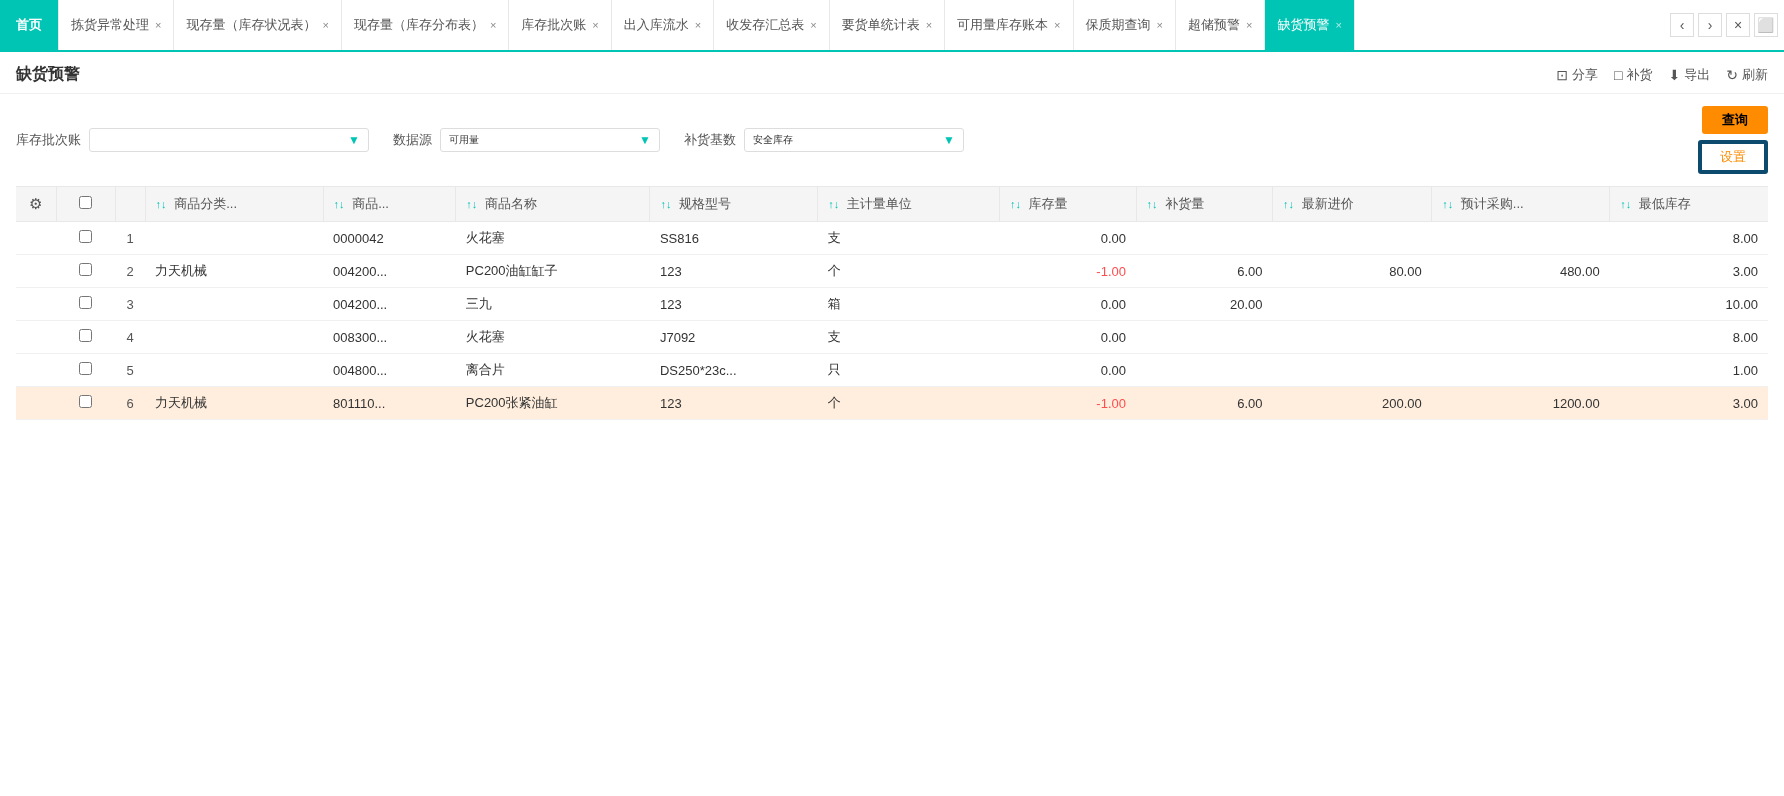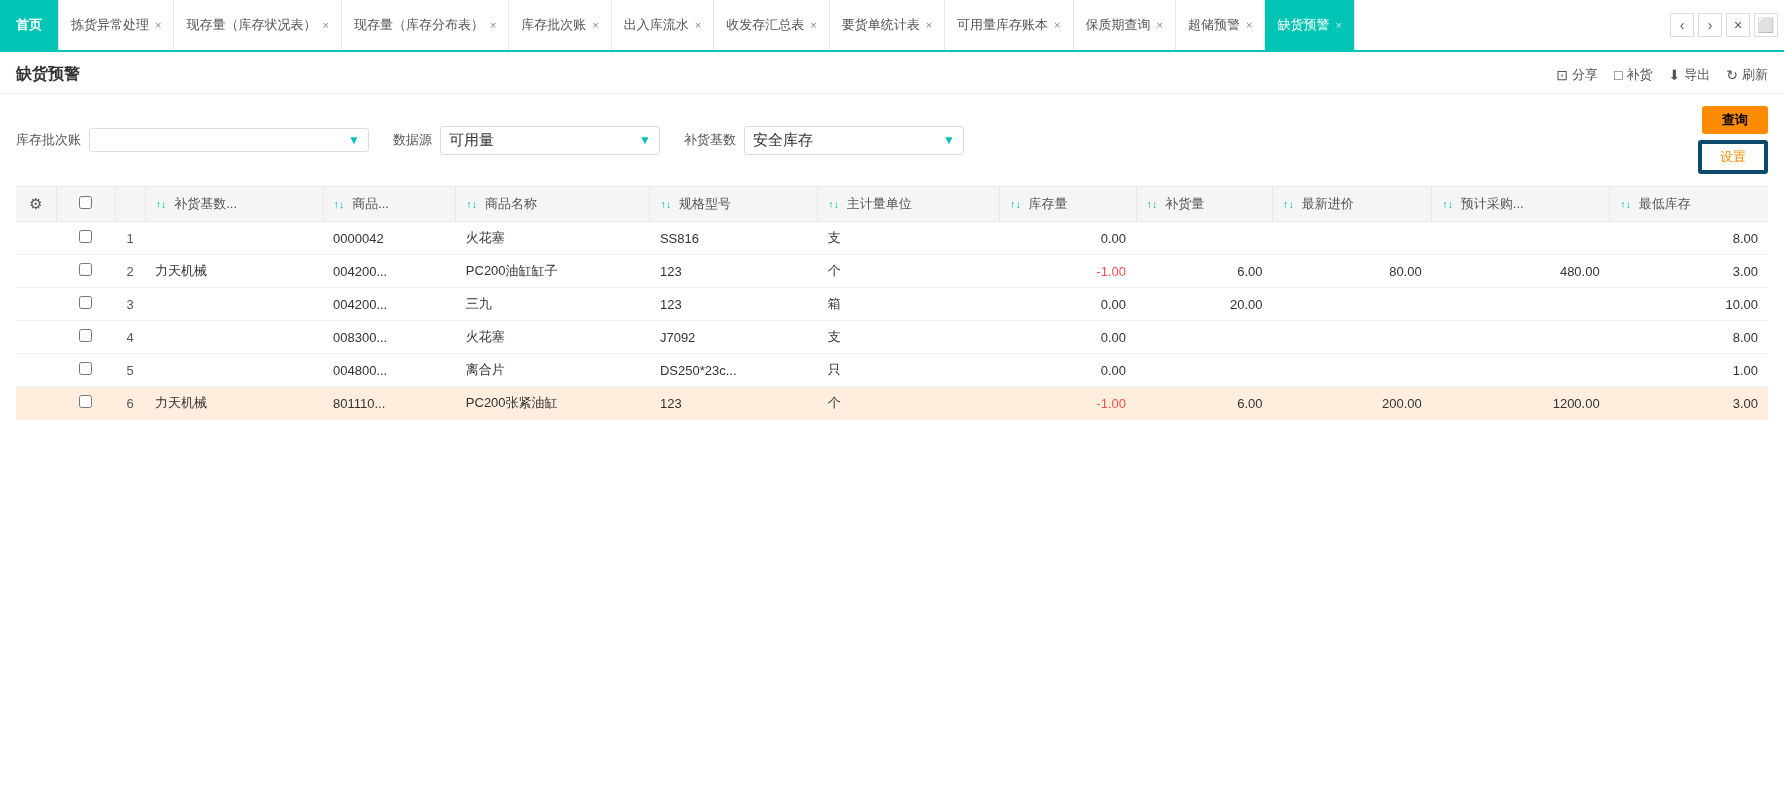--- a/index.html
+++ b/index.html
@@ -125,21 +125,21 @@
       border-radius: 3px;
       padding: 4px 8px;
       min-width: 200px;
       cursor: pointer;
       background: #fff;
       position: relative;
     }
     .filter-select .select-text {
       flex: 1;
       color: #333;
-      font-size: 15px;
+      font-size: 10px;
     }
     .filter-select .select-arrow {
       color: #00c5b5;
       font-size: 12px;
       margin-left: 8px;
     }
     .filter-value {
       color: #333;
       font-size: 13px;
     }
@@ -340,21 +340,21 @@
         <tr>
           <th class="col-settings">
             <span class="gear-icon">⚙</span>
           </th>
           <th class="checkbox-cell">
             <input type="checkbox" style="">
           </th>
           <th style="width:30px;"></th>
           <th>
             <span class="sort-icon">↑↓</span>
-            <span>补货基数...</span>
+            <span>商品分类...</span>
           </th>
           <th>
             <span class="sort-icon">↑↓</span>
             <span>商品...</span>
           </th>
           <th>
             <span class="sort-icon">↑↓</span>
             <span>商品名称</span>
           </th>
           <th>

